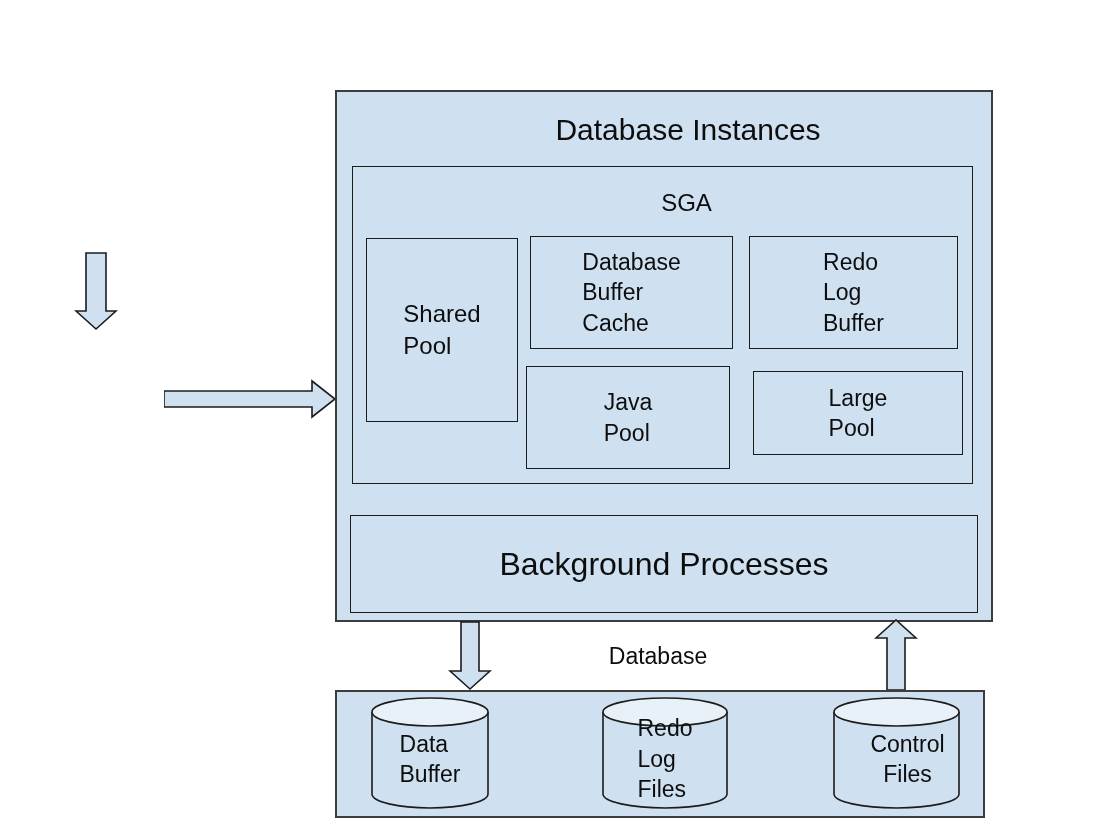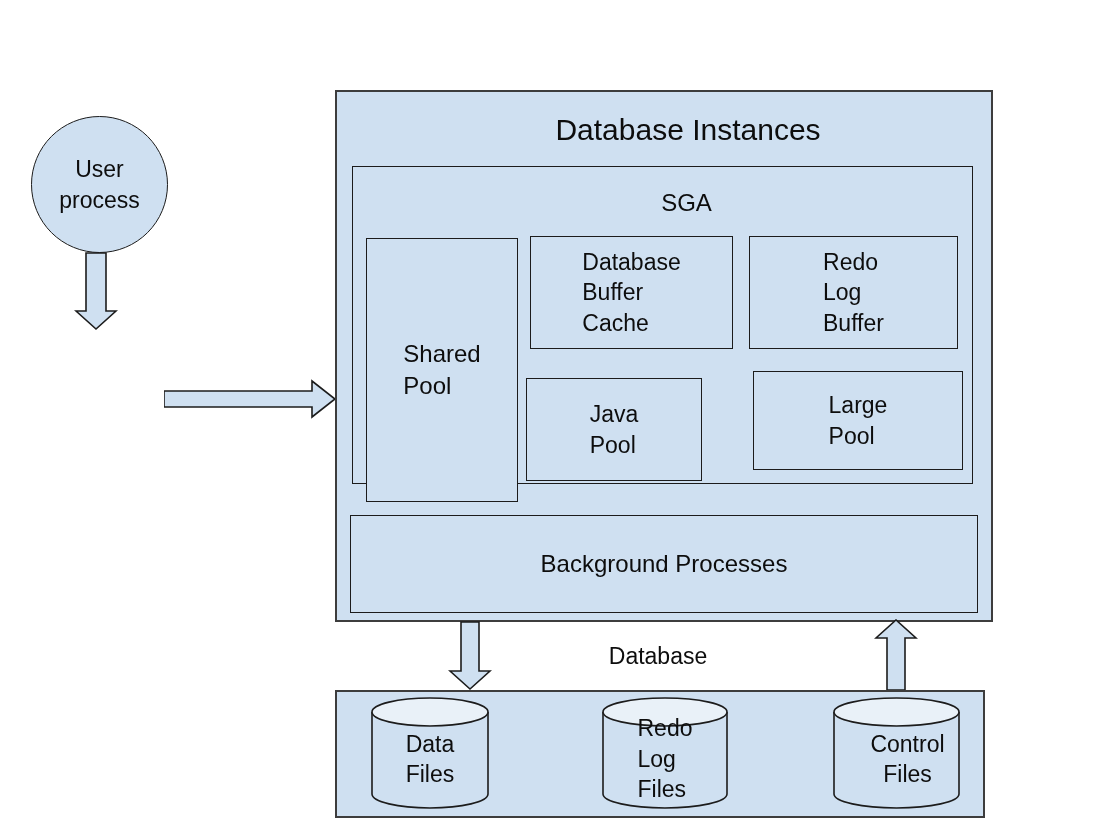--- a/index.html
+++ b/index.html
@@ -12,79 +12,75 @@
     background:#cfe0f1;border:1.6px solid #1c1c1c;box-sizing:border-box;
     display:flex;align-items:center;justify-content:center;
   }
   .outer{border:2.6px solid #3d3d3d;}
   .circle{border-radius:50%;}
   .lbl{white-space:pre-line;line-height:1.32;}
   .ta-l{text-align:left;}
   .ta-c{text-align:center;}
   .fs-title{font-size:30px;}
   .fs-big{font-size:24px;}
-  .fs-md{font-size:24px;}
+  .fs-md{font-size:32px;}
   .fs-body{font-size:23px;}
   .hdr{position:absolute;left:0;right:0;text-align:center;padding-left:48px;}
   svg{display:block;}
   .cyl-label{
     position:absolute;inset:0;display:flex;align-items:center;justify-content:center;
     padding-top:12px;box-sizing:border-box;
   }
 </style>
 </head>
 <body>
 
 <div id="canvas">
 
-  <div class="abs node circle" style="left:31px;top:116px;width:137px;height:137px;">
-    <div class="lbl ta-c fs-body">User
-process</div>
-  </div>
 
   <svg class="abs" style="left:74px;top:252px;" width="44" height="79" viewBox="0 0 44 79">
     <polygon points="12,1 32,1 32,59 42,59 22,77 2,59 12,59" fill="#cfe0f1" stroke="#1c1c1c" stroke-width="1.6"></polygon>
   </svg>
 
 
   <svg class="abs" style="left:164px;top:378px;" width="173" height="42" viewBox="0 0 173 42">
     <polygon points="0,13 148,13 148,3 171,21 148,39 148,29 0,29" fill="#cfe0f1" stroke="#1c1c1c" stroke-width="1.6"></polygon>
   </svg>
 
   <div class="abs node outer" style="left:335px;top:90px;width:658px;height:532px;">
     <div class="hdr fs-title" style="top:21px;">Database Instances</div>
   </div>
 
   <div class="abs node" style="left:352px;top:166px;width:621px;height:318px;">
     <div class="hdr fs-big" style="top:22px;">SGA</div>
   </div>
 
-  <div class="abs node" style="left:366px;top:238px;width:152px;height:264px;">
+  <div class="abs node" style="left:366px;top:238px;width:152px;height:184px;">
     <div class="lbl ta-l fs-big">Shared
 Pool</div>
   </div>
 
   <div class="abs node" style="left:530px;top:236px;width:203px;height:113px;">
     <div class="lbl ta-l fs-body">Database
 Buffer
 Cache</div>
   </div>
 
   <div class="abs node" style="left:749px;top:236px;width:209px;height:113px;">
     <div class="lbl ta-l fs-body">Redo
 Log
 Buffer</div>
   </div>
 
-  <div class="abs node" style="left:526px;top:378px;width:176px;height:103px;">
+  <div class="abs node" style="left:526px;top:366px;width:204px;height:103px;">
     <div class="lbl ta-l fs-body">Java
 Pool</div>
   </div>
 
-  <div class="abs node" style="left:753px;top:371px;width:210px;height:99px;">
+  <div class="abs node" style="left:753px;top:371px;width:210px;height:84px;">
     <div class="lbl ta-l fs-body">Large
 Pool</div>
   </div>
 
   <div class="abs node" style="left:350px;top:515px;width:628px;height:98px;">
     <div class="lbl ta-c fs-md">Background Processes</div>
   </div>
 
   <svg class="abs" style="left:448px;top:621px;" width="44" height="70" viewBox="0 0 44 70">
     <polygon points="13,1 31,1 31,50 42,50 22,68 2,50 13,50" fill="#cfe0f1" stroke="#1c1c1c" stroke-width="1.6"></polygon>
@@ -98,21 +94,21 @@
 
   <div class="abs node outer" style="left:335px;top:690px;width:650px;height:128px;"></div>
 
   <div class="abs" style="left:371px;top:697px;width:118px;height:112px;">
     <svg width="118" height="112" viewBox="0 0 118 112">
       <path d="M1 15 V97 A58 14 0 0 0 117 97 V15" fill="#cfe0f1" stroke="#1c1c1c" stroke-width="1.6"></path>
       <ellipse cx="59" cy="15" rx="58" ry="14" fill="#e9f1f8" stroke="#1c1c1c" stroke-width="1.6"></ellipse>
     </svg>
     <div class="cyl-label">
       <div class="lbl ta-l fs-body">Data
-Files</div>
+Buffer</div>
     </div>
   </div>
 
   <div class="abs" style="left:602px;top:697px;width:126px;height:112px;">
     <svg width="126" height="112" viewBox="0 0 126 112">
       <path d="M1 15 V97 A62 14 0 0 0 125 97 V15" fill="#cfe0f1" stroke="#1c1c1c" stroke-width="1.6"></path>
       <ellipse cx="63" cy="15" rx="62" ry="14" fill="#e9f1f8" stroke="#1c1c1c" stroke-width="1.6"></ellipse>
     </svg>
     <div class="cyl-label">
       <div class="lbl ta-l fs-body">Redo

